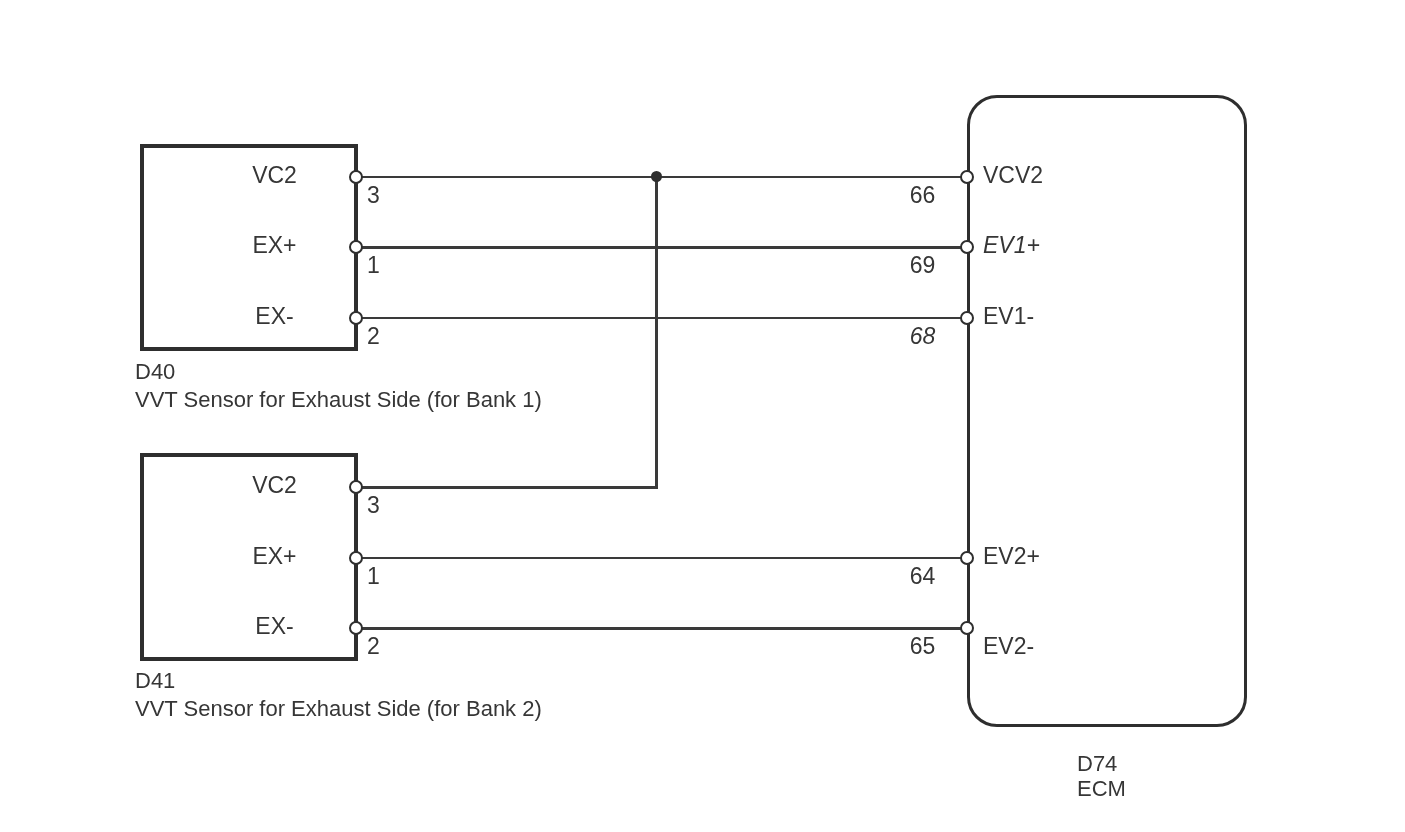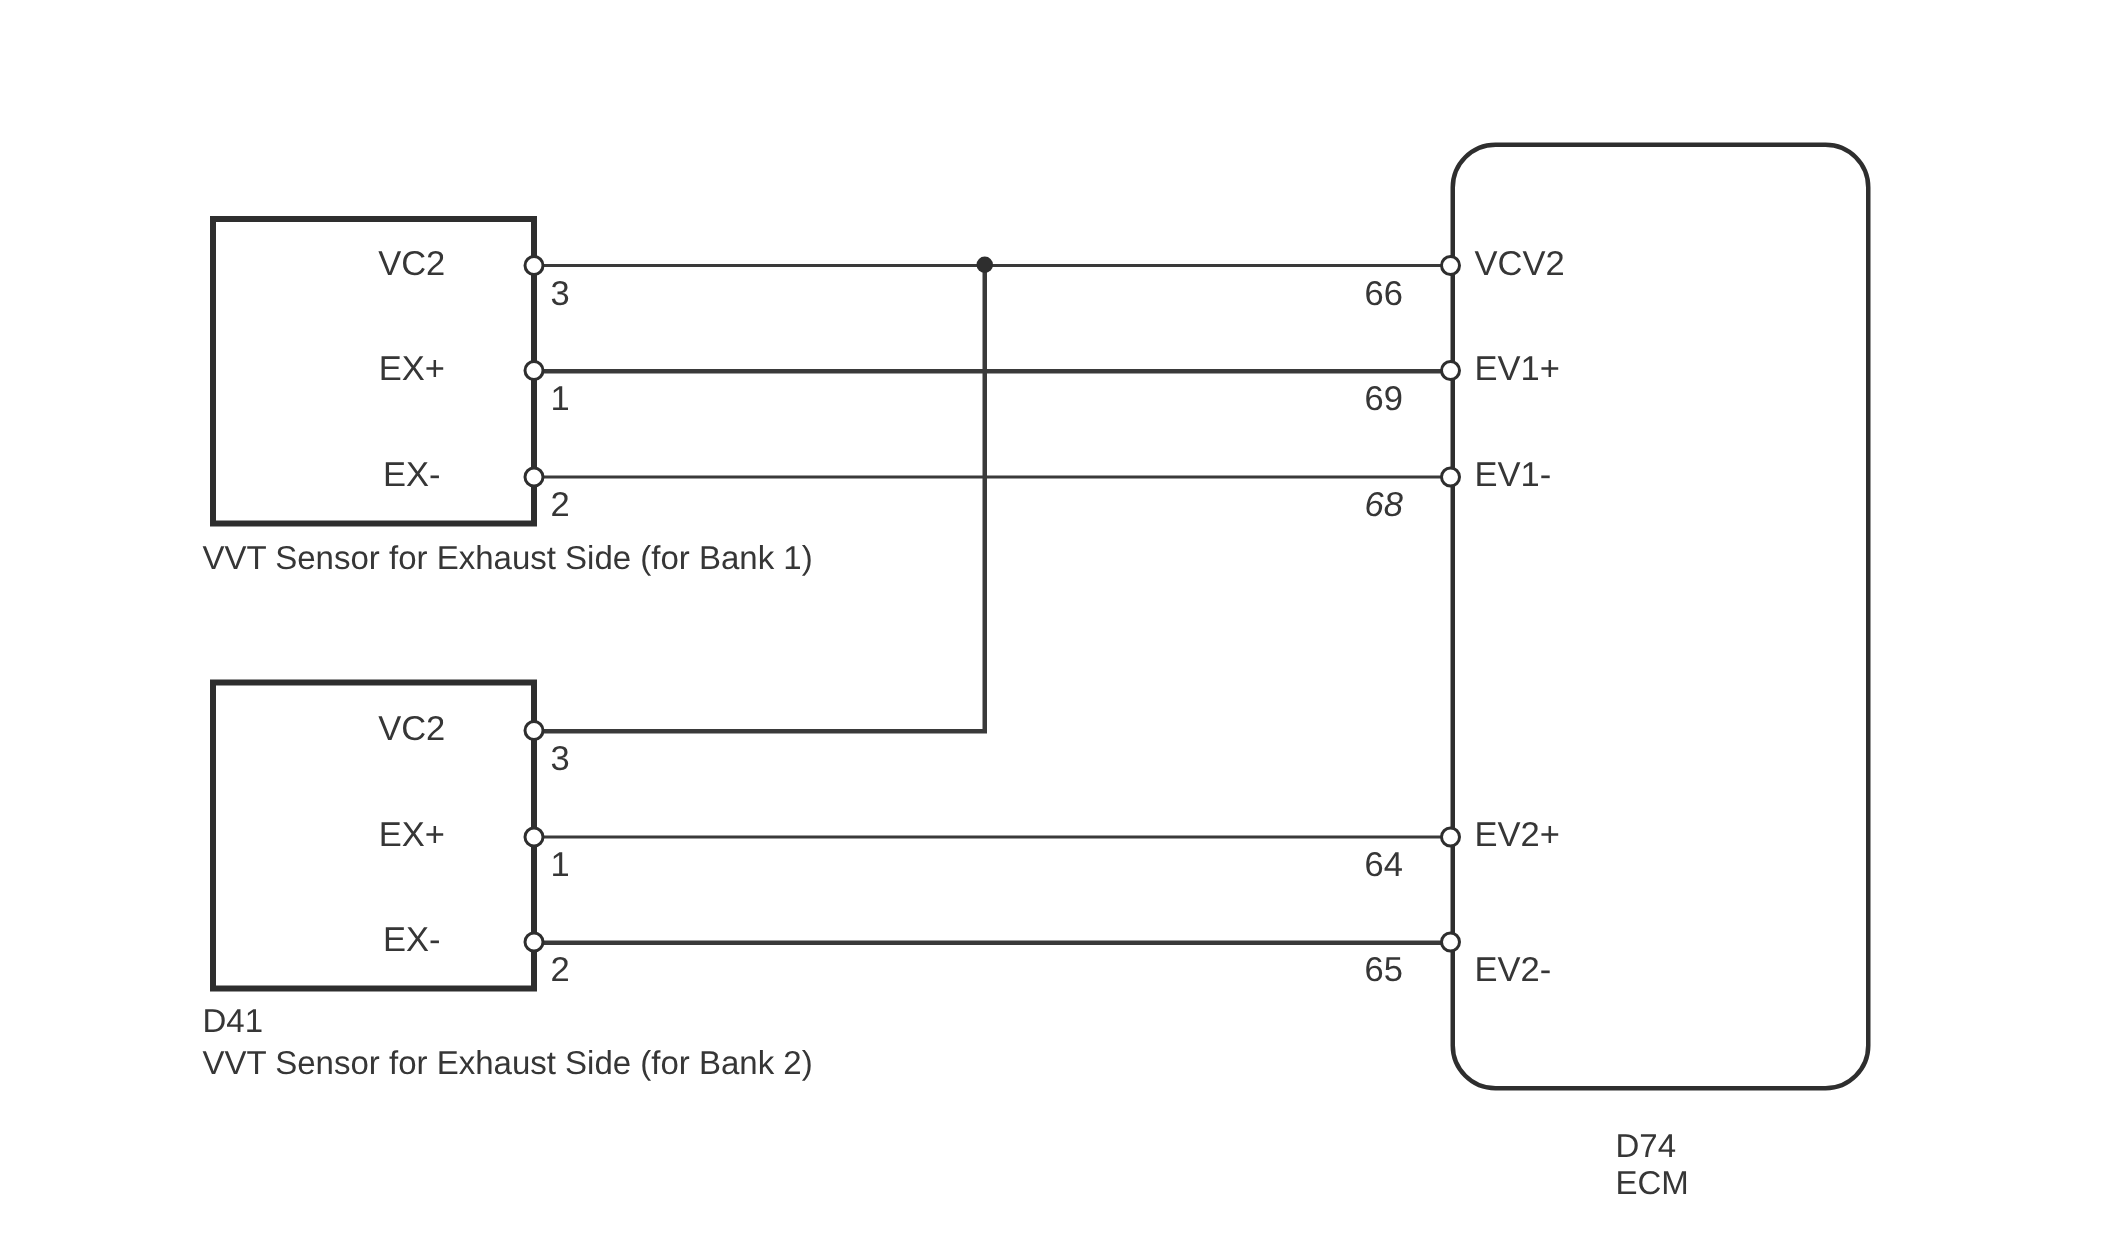--- a/index.html
+++ b/index.html
@@ -93,20 +93,21 @@
 
   <div class="pin-label right-align" style="left:202px; top:162px;">VC2</div>
   <div class="pin-label right-align" style="left:202px; top:232px;">EX+</div>
   <div class="pin-label right-align" style="left:202px; top:303px;">EX-</div>
 
   <div class="pin-number" style="left:367px; top:182px;">3</div>
   <div class="pin-number" style="left:367px; top:252px;">1</div>
   <div class="pin-number" style="left:367px; top:323px;">2</div>
 
   <div class="caption" style="left:135px; top:358px;">
+    <div>D40</div>
     <div>VVT Sensor for Exhaust Side (for Bank 1)</div>
   </div>
 
   <div class="sensor-box" style="left:140px; top:453px; width:218px; height:208px;"></div>
 
   <div class="pin-label right-align" style="left:202px; top:472px;">VC2</div>
   <div class="pin-label right-align" style="left:202px; top:543px;">EX+</div>
   <div class="pin-label right-align" style="left:202px; top:613px;">EX-</div>
 
   <div class="pin-number" style="left:367px; top:492px;">3</div>
@@ -114,21 +115,21 @@
   <div class="pin-number" style="left:367px; top:633px;">2</div>
 
   <div class="caption" style="left:135px; top:667px;">
     <div>D41</div>
     <div>VVT Sensor for Exhaust Side (for Bank 2)</div>
   </div>
 
   <div class="ecm-box" style="left:967px; top:95px; width:280px; height:632px;"></div>
 
   <div class="pin-label" style="left:983px; top:162px;">VCV2</div>
-  <div class="pin-label" style="left:983px; top:232px;">EV1+</div>
+  <div class="pin-label" style="left:983px; top:232px;font-style:italic;">EV1+</div>
   <div class="pin-label" style="left:983px; top:303px;">EV1-</div>
   <div class="pin-label" style="left:983px; top:543px;">EV2+</div>
   <div class="pin-label" style="left:983px; top:613px;margin-top:20px;">EV2-</div>
 
   <div class="pin-number right-align" style="left:890px; top:182px;">66</div>
   <div class="pin-number right-align" style="left:890px; top:252px;">69</div>
   <div class="pin-number right-align" style="left:890px; top:323px;font-style:italic;">68</div>
   <div class="pin-number right-align" style="left:890px; top:563px;">64</div>
   <div class="pin-number right-align" style="left:890px; top:633px;">65</div>
 

